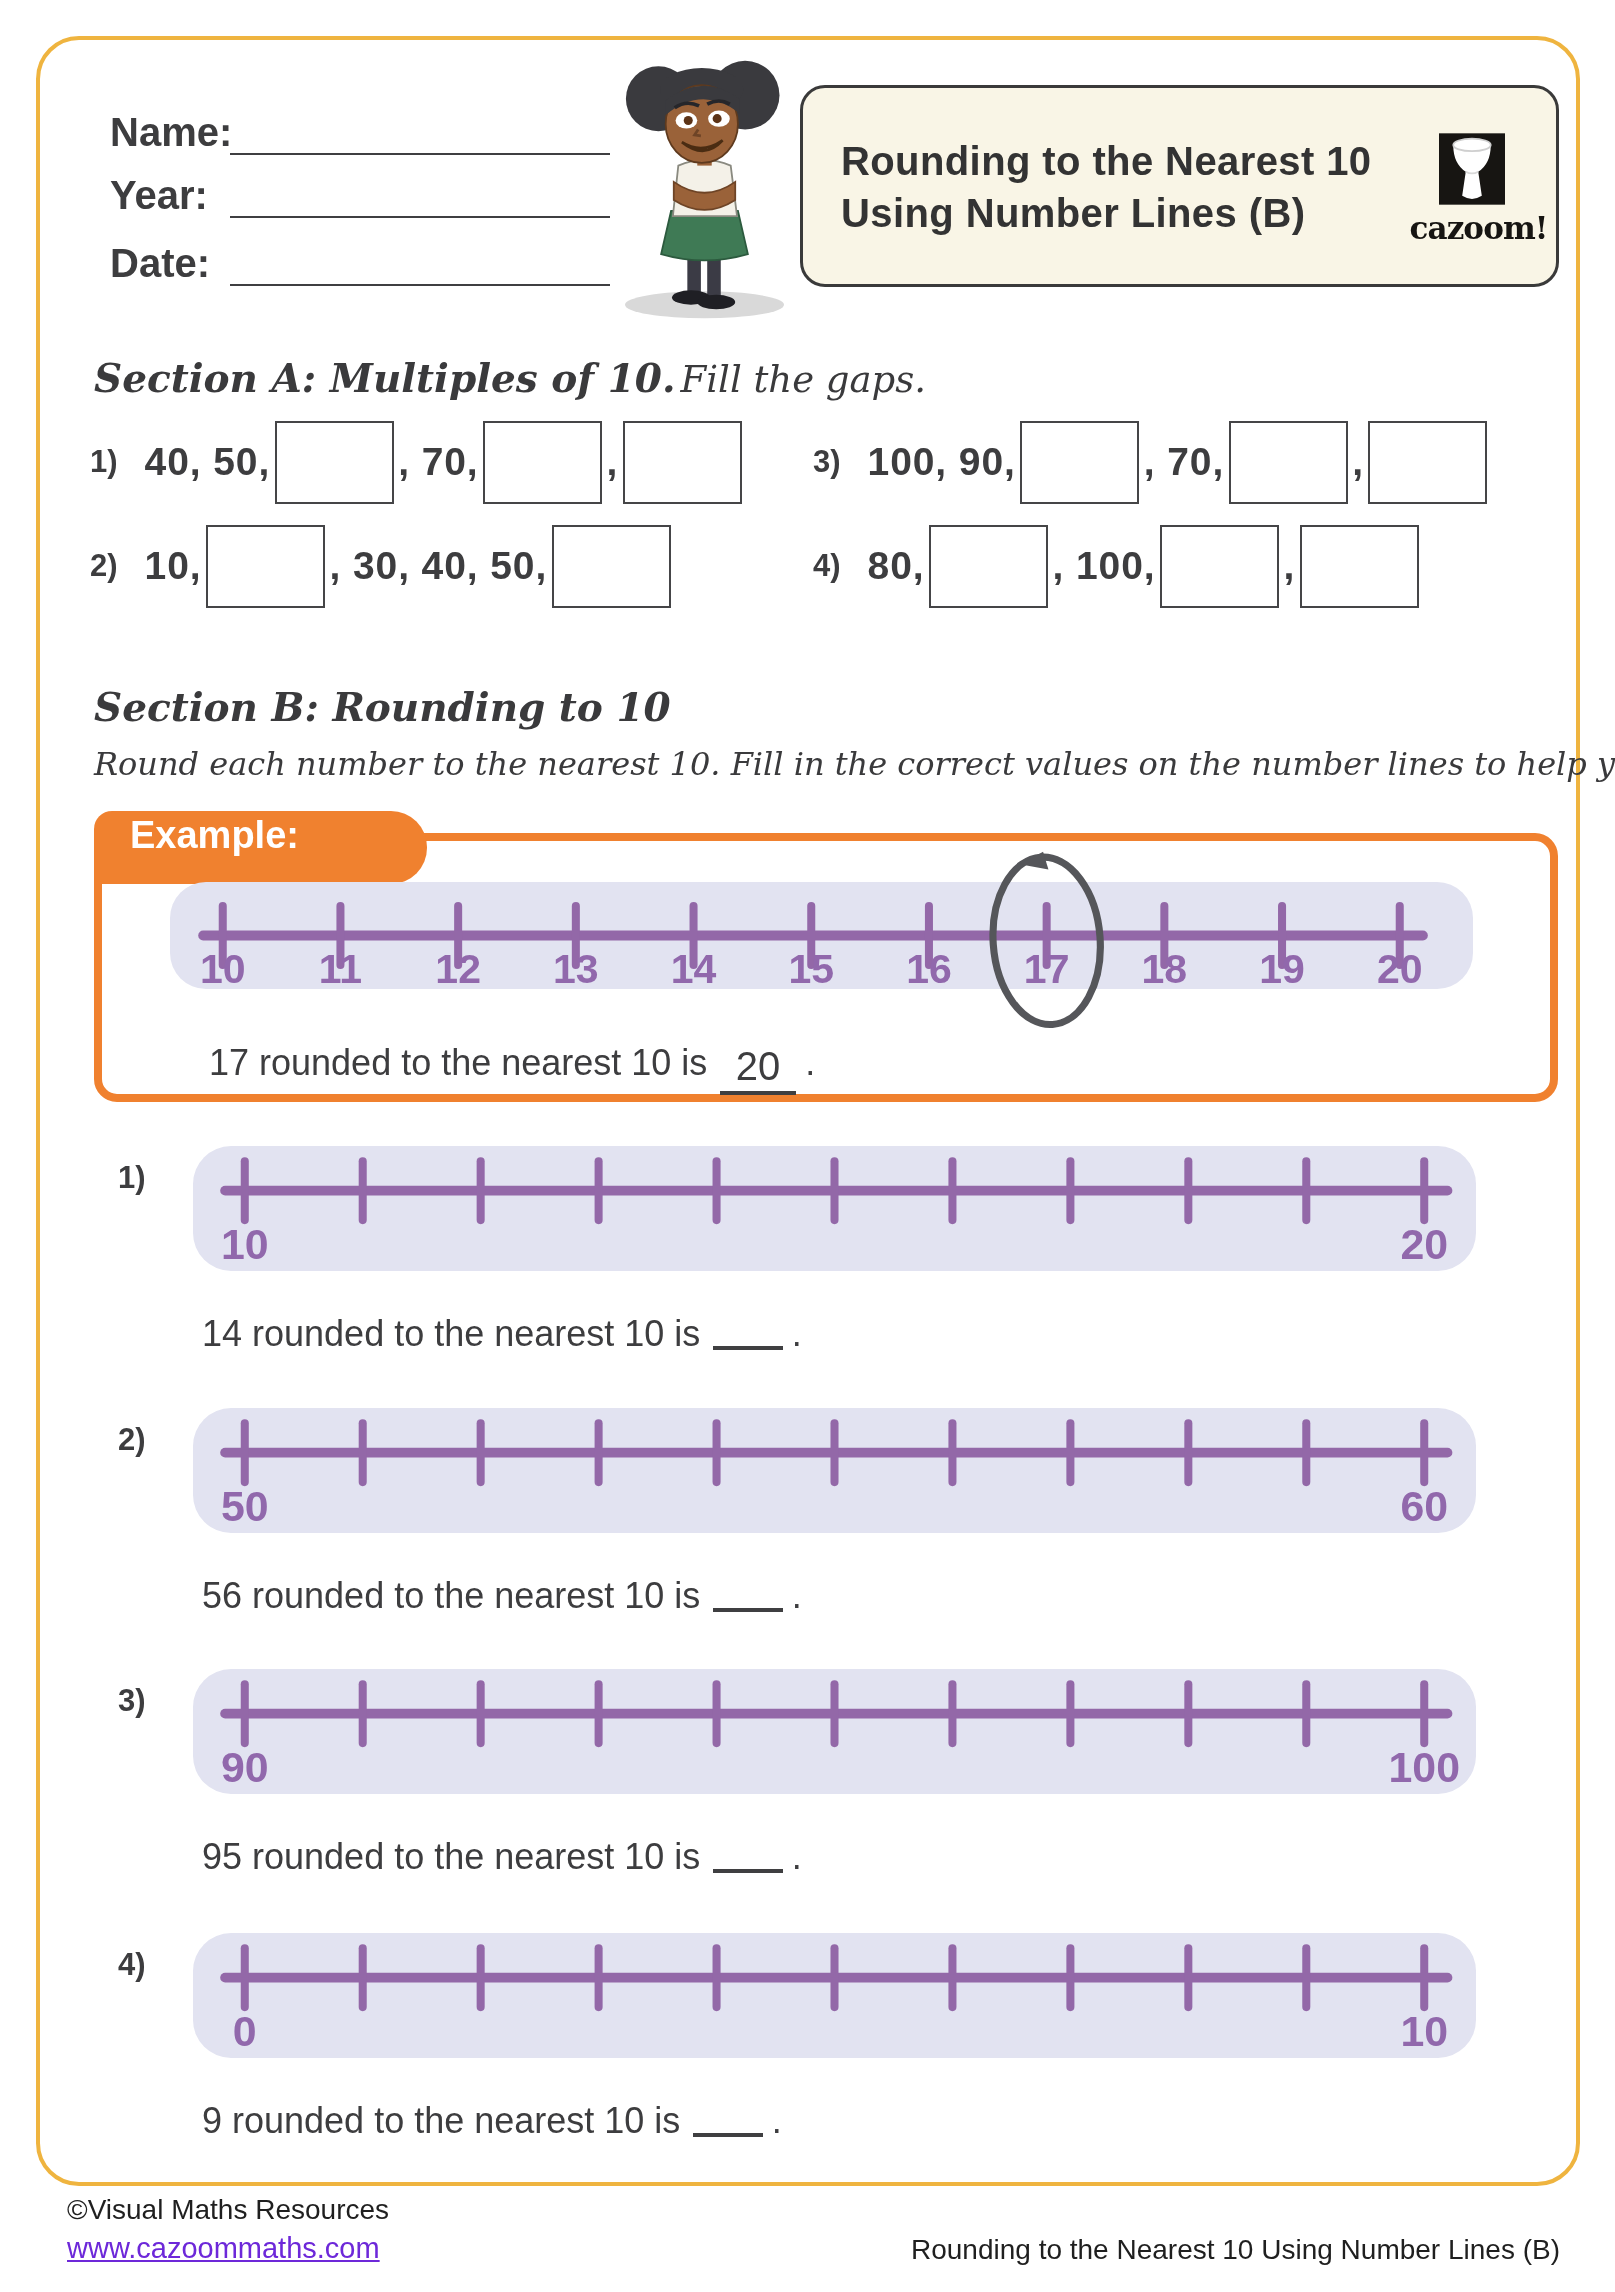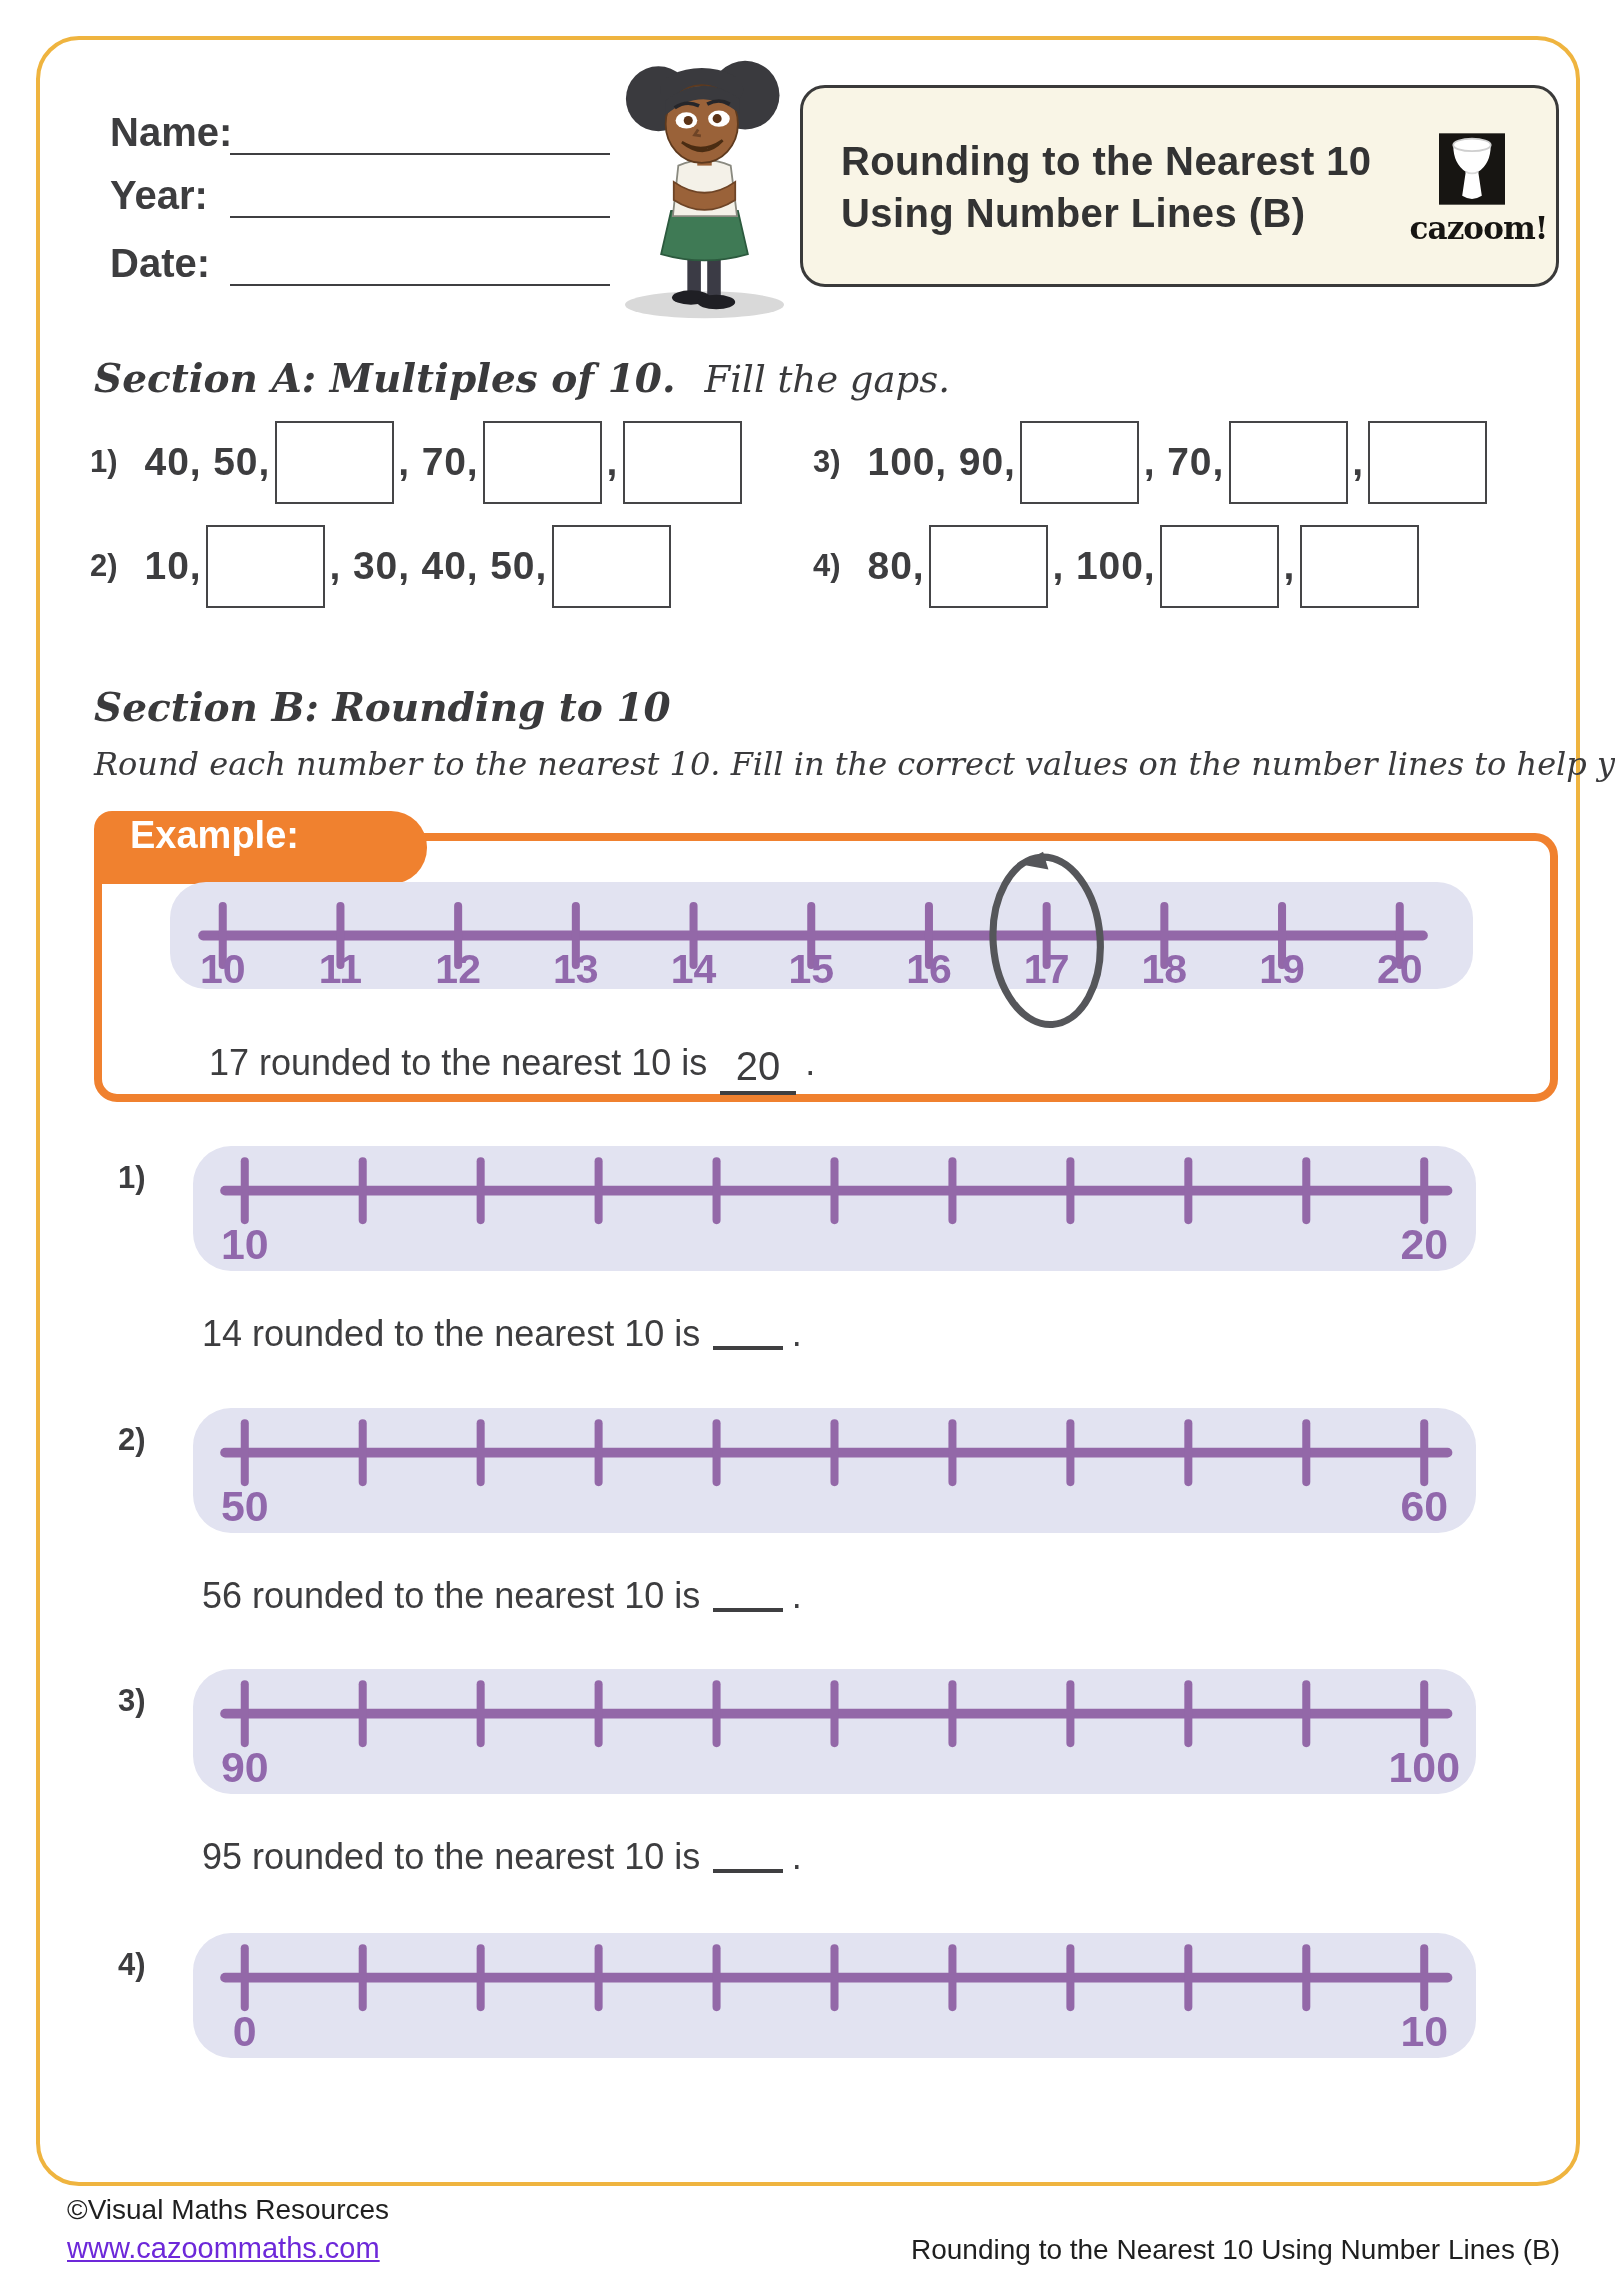--- a/index.html
+++ b/index.html
@@ -21,21 +21,21 @@
              line-height:52px;color:#333333;letter-spacing:0.4px;}
   .logo{position:absolute;right:21.5px;top:45px;width:125px;text-align:center;}
   .logo-art{display:inline-block;width:66px;height:72px;}
   .logo-word{font-family:"DejaVu Serif",serif;font-weight:bold;font-size:31px;color:#171512;
              margin-top:1.8px;letter-spacing:-0.9px;}
 
   
   .sec-head{position:absolute;left:94px;font-family:"DejaVu Serif",serif;font-style:italic;
             color:#3a3a3c;white-space:nowrap;}
   .sec-head .bold{font-weight:bold;font-size:39px;}
-  .sec-head .note{font-weight:normal;font-size:37px;margin-left:29px;}
+  .sec-head .note{font-weight:normal;font-size:37px;margin-left:5px;}
   .instruction{position:absolute;left:94px;top:745px;font-family:"DejaVu Serif",serif;
                font-style:italic;font-size:32px;color:#3a3a3c;white-space:nowrap;}
 
   
   .sa-row{position:absolute;display:flex;align-items:center;height:86px;}
   .sa-label{font-size:31px;font-weight:bold;color:#3d3d3f;margin-right:27px;}
   .sa-tokens{display:flex;align-items:center;}
   .sa-text{font-size:39px;font-weight:bold;color:#3d3d3f;letter-spacing:0.9px;white-space:pre;}
   .sa-box{width:115px;height:79px;border:2.7px solid #454547;background:#ffffff;margin:0 4.5px;}
 
@@ -313,19 +313,22 @@
             <line x1="848.5999999999999" y1="17" x2="848.5999999999999" y2="83" stroke="#9368a8" stroke-width="9" stroke-linecap="round"></line>
             <line x1="980.6999999999999" y1="17" x2="980.6999999999999" y2="83" stroke="#9368a8" stroke-width="9" stroke-linecap="round"></line>
             <line x1="1112.8" y1="17" x2="1112.8" y2="83" stroke="#9368a8" stroke-width="9" stroke-linecap="round"></line>
             <line x1="1244.8999999999999" y1="17" x2="1244.8999999999999" y2="83" stroke="#9368a8" stroke-width="9" stroke-linecap="round"></line>
             <line x1="1377" y1="17" x2="1377" y2="83" stroke="#9368a8" stroke-width="9" stroke-linecap="round"></line>
             <text x="56" y="126" text-anchor="middle" fill="#9168ac" font-size="48" font-weight="bold" font-family="&quot;Liberation Sans&quot;, sans-serif">0</text>
             <text x="1377" y="126" text-anchor="middle" fill="#9168ac" font-size="48" font-weight="bold" font-family="&quot;Liberation Sans&quot;, sans-serif">10</text>
           </svg>
         </div>
     </div>
+    <div class="stmt sb-stmt">
+      <span>9 rounded to the nearest 10 is</span><span class="blank"></span><span>.</span>
+    </div>
   </div>
 
   <div class="foot-copy">©Visual Maths Resources</div>
   <a class="foot-link" href="#">www.cazoommaths.com</a>
   <div class="foot-title">Rounding to the Nearest 10 Using Number Lines (B)</div>
 </div>
 
 
 </body></html>

